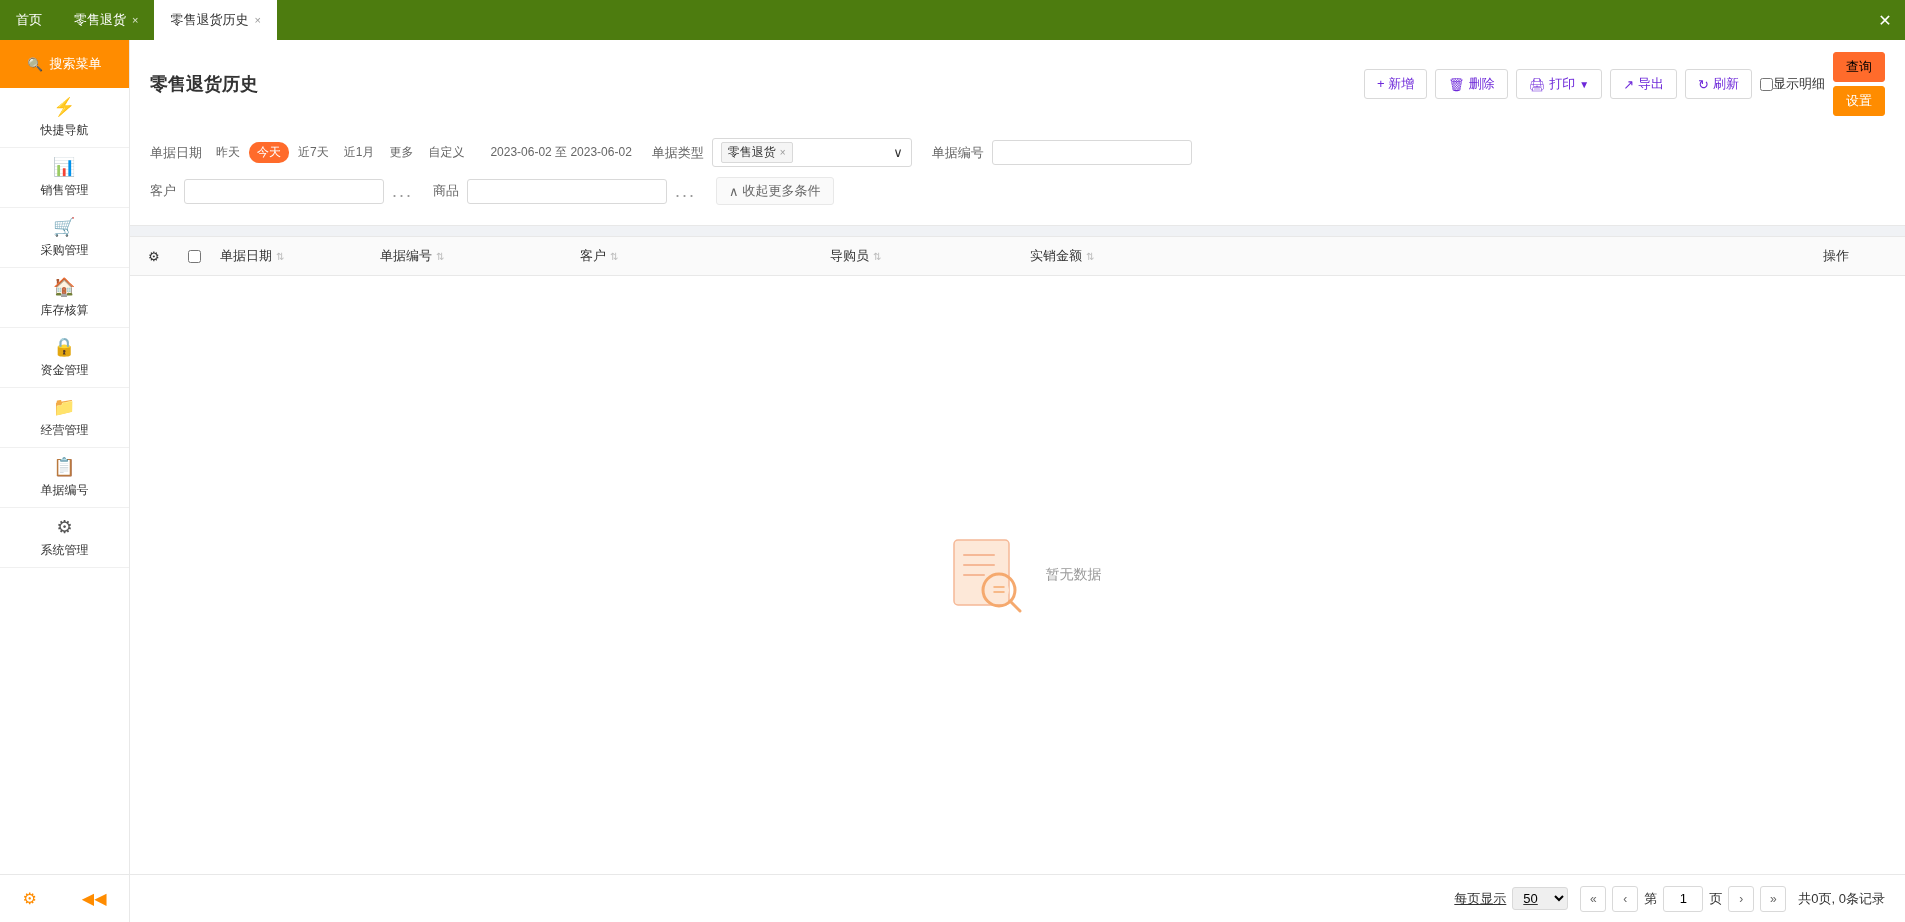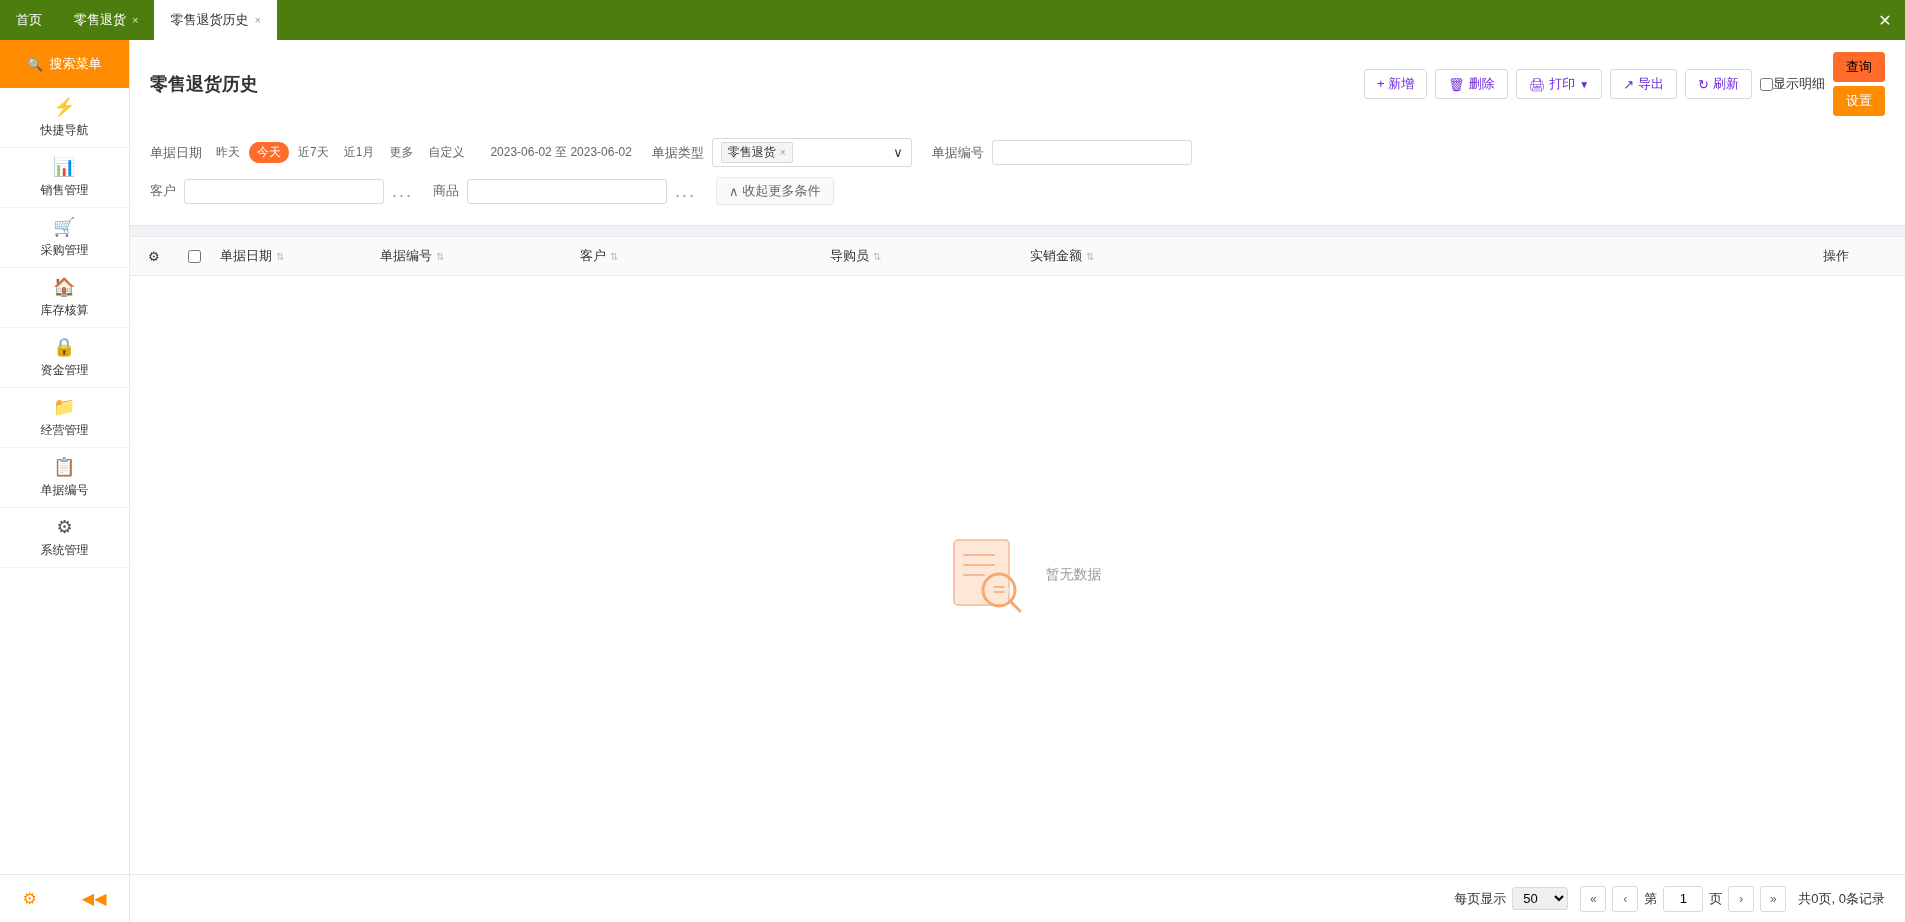--- a/index.html
+++ b/index.html
@@ -326,20 +326,21 @@
       padding: 0 20px;
       gap: 12px;
       font-size: 13px;
       color: #333;
       flex-shrink: 0;
     }
     .pagination-size {
       display: flex;
       align-items: center;
       gap: 6px;
+      text-decoration: underline;
     }
     .pagination-select {
       border: 1px solid #d9d9d9;
       border-radius: 3px;
       padding: 2px 6px;
       font-size: 13px;
       cursor: pointer;
     }
     .pagination-nav {
       display: flex;

